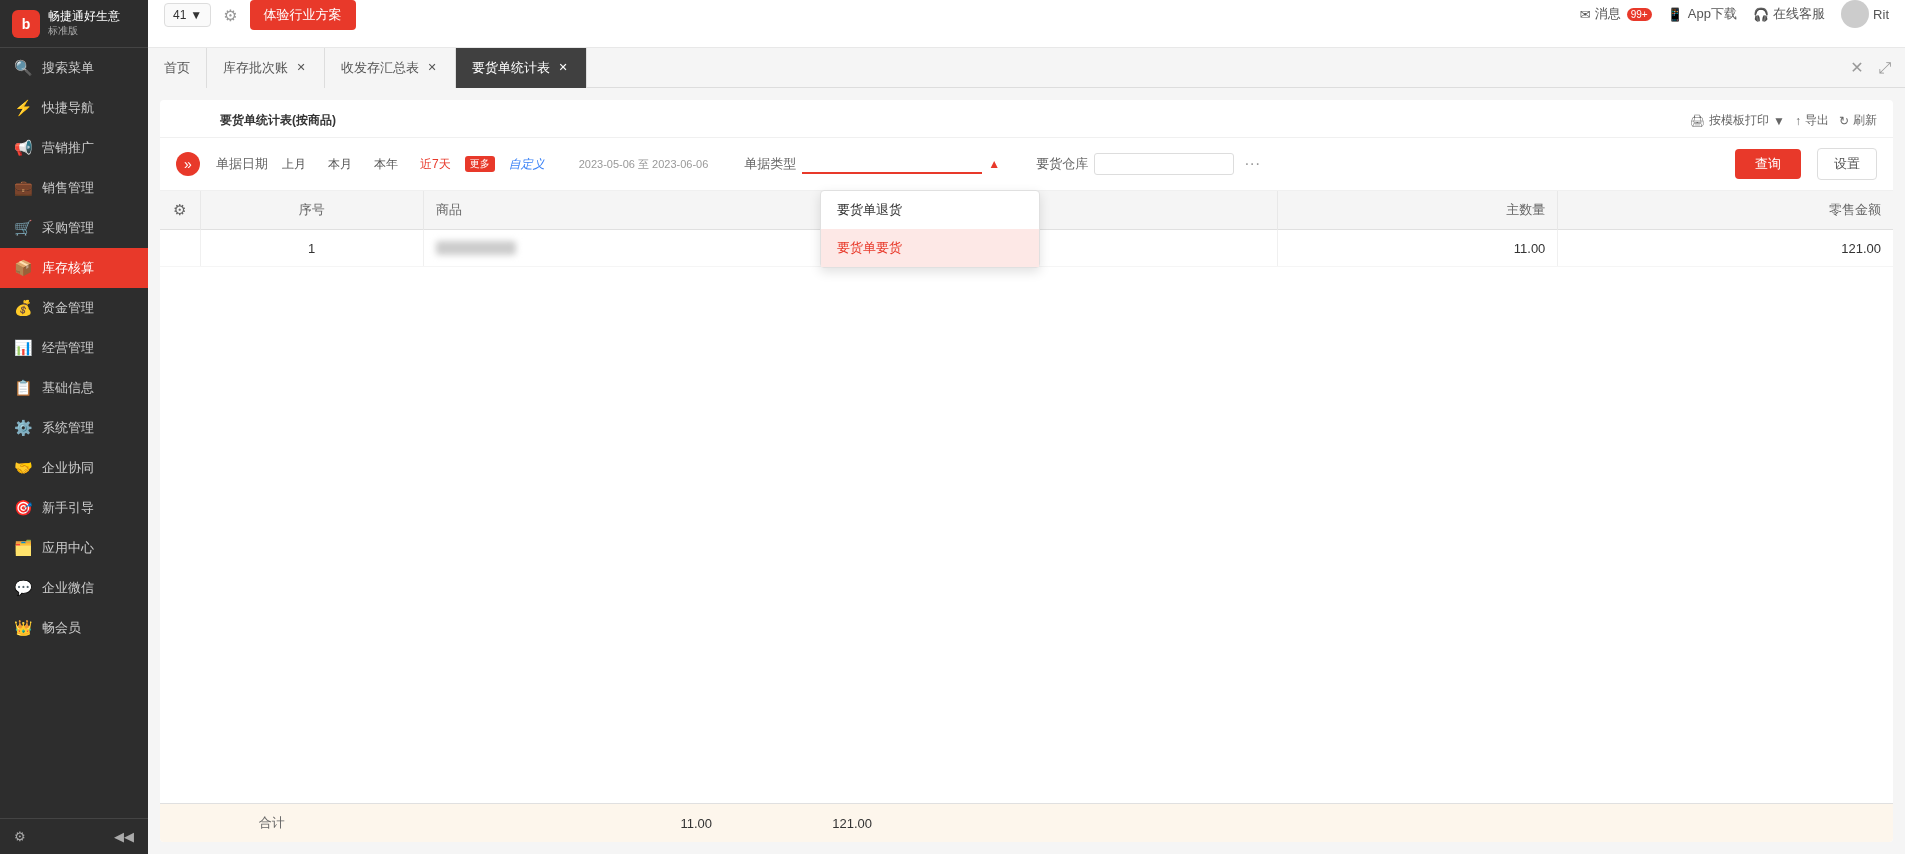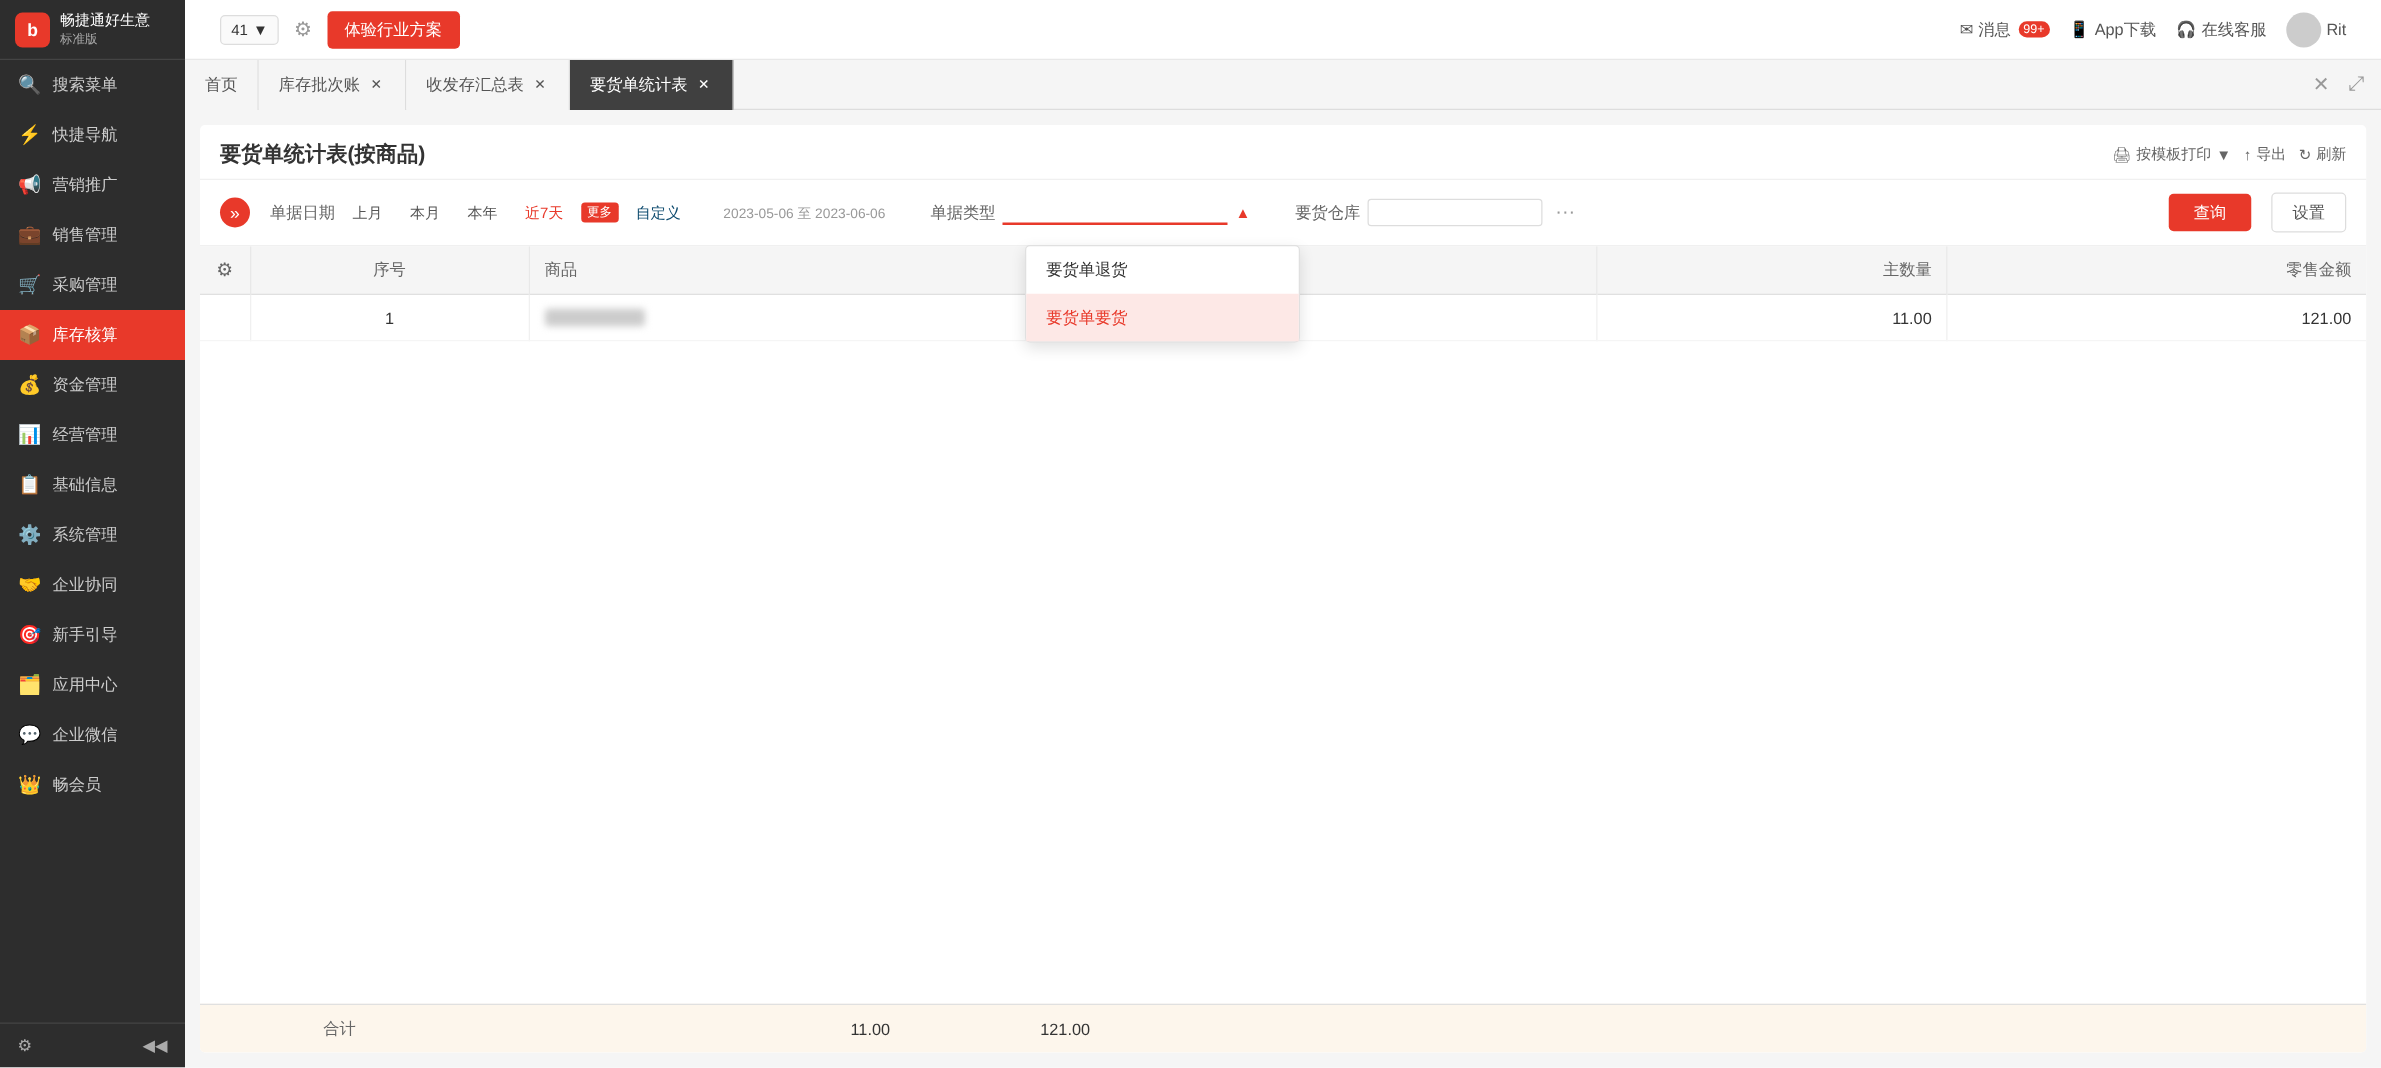--- a/index.html
+++ b/index.html
@@ -56,23 +56,23 @@
       flex-direction: column;
       height: 854px;
       overflow: hidden;
     }
 
     
     .top-header {
       height: 48px;
       background: #fff;
       display: flex;
-      align-items: center;
+      align-items: flex-start;
       justify-content: space-between;
-      padding: 0 28px;
+      padding: 0 16px;
       border-bottom: 1px solid #e8e8e8;
       flex-shrink: 0;
     }
     .header-left { display: flex; align-items: center; gap: 12px; }
     .store-select {
       display: flex; align-items: center; gap: 4px;
       border: 1px solid #ddd; border-radius: 4px; padding: 4px 8px;
       font-size: 12px; color: #333; cursor: pointer; background: #fafafa;
     }
     .btn-industry {
@@ -120,21 +120,21 @@
     }
 
     
     .page-card { background: white; border-radius: 4px; flex: 1; display: flex; flex-direction: column; overflow: hidden; }
 
     
     .page-title-bar {
       display: flex; align-items: center; justify-content: space-between;
       padding: 12px 16px 8px; border-bottom: 1px solid #f0f0f0;
     }
-    .page-title { font-size: 17px; font-weight: bold; color: #333; }
+    .page-title { font-size: 12px; font-weight: bold; color: #333; margin-left: 44px; }
     .page-actions { display: flex; align-items: center; gap: 10px; }
     .action-btn {
       display: flex; align-items: center; gap: 4px; font-size: 12px; color: #666; cursor: pointer;
     }
 
     
     .filter-bar {
       display: flex; align-items: center; padding: 10px 16px; gap: 16px;
       border-bottom: 1px solid #f0f0f0; position: relative;
     }
@@ -147,21 +147,21 @@
     .filter-label { font-size: 13px; color: #666; }
     .date-btn {
       font-size: 12px; color: #555; padding: 3px 8px; cursor: pointer;
       border-radius: 3px;
     }
     .date-btn.active-date { color: #e8392a; }
     .date-range-badge {
       background: #e8392a; color: white; font-size: 10px;
       padding: 1px 5px; border-radius: 3px; cursor: pointer;
     }
-    .date-custom { font-size: 12px; color: #0c4a6e; padding: 3px 8px; cursor: pointer; border-radius: 3px; }
+    .date-custom { font-size: 12px; color: #3b82f6; padding: 3px 8px; cursor: pointer; border-radius: 3px; font-style: italic; }
     .date-text { font-size: 11px; color: #999; margin-left: 20px; }
 
     .filter-type-group { display: flex; align-items: center; gap: 6px; margin-left: 20px; }
     .filter-type-input {
       border: none; border-bottom: 2px solid #e8392a; outline: none;
       width: 180px; font-size: 12px; padding: 2px 4px; color: #333;
     }
     .dropdown-arrow { color: #e8392a; font-size: 12px; cursor: pointer; }
     .filter-warehouse-group { display: flex; align-items: center; gap: 6px; margin-left: 20px; }
     .filter-warehouse-input {

